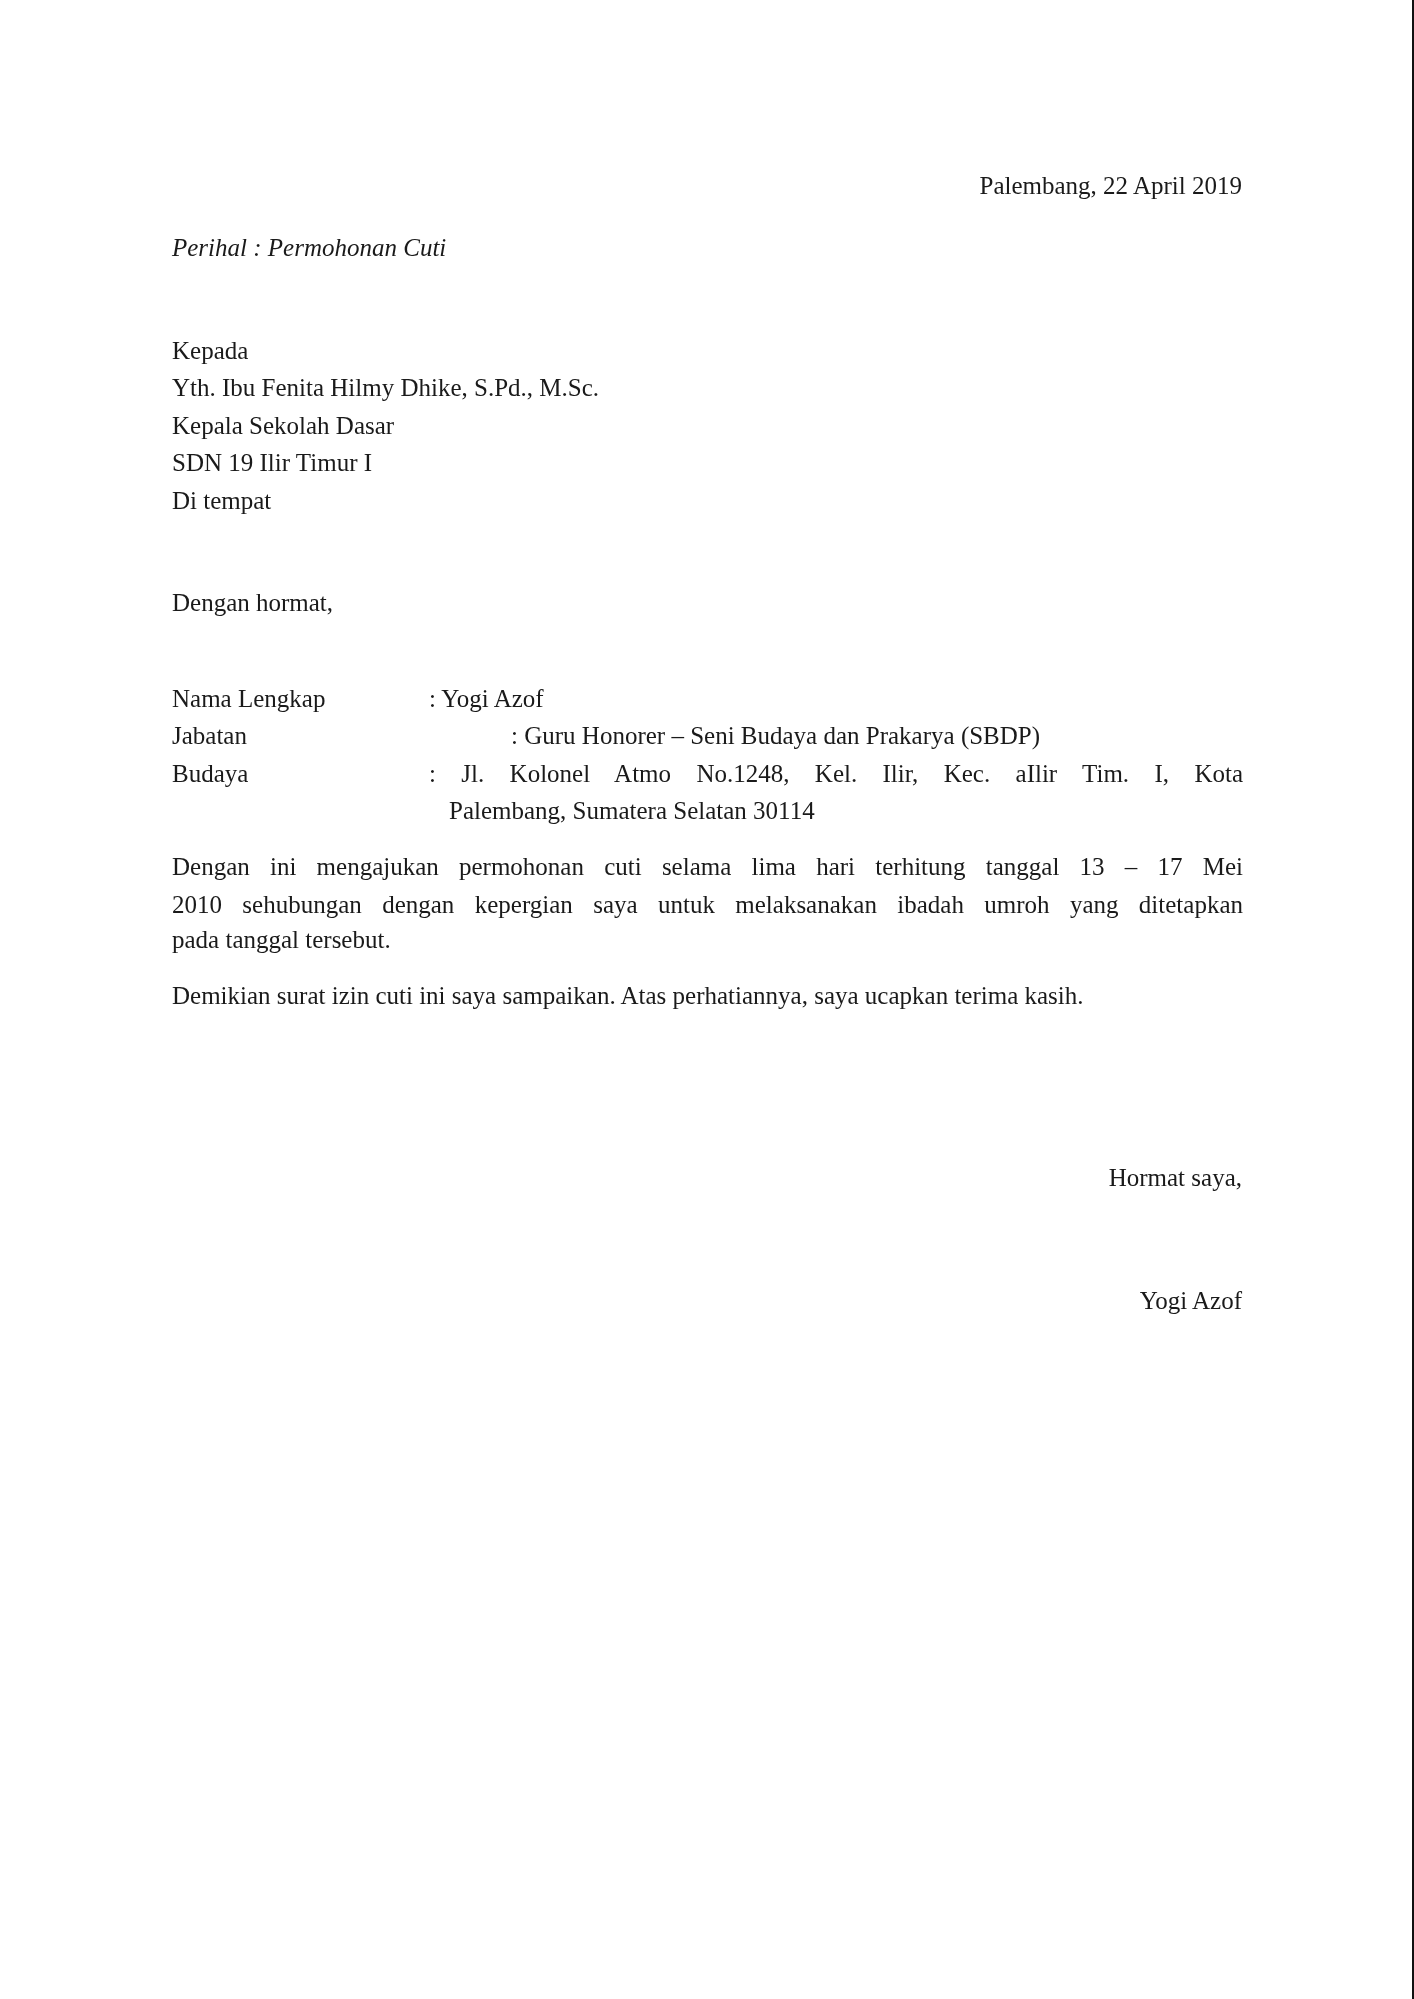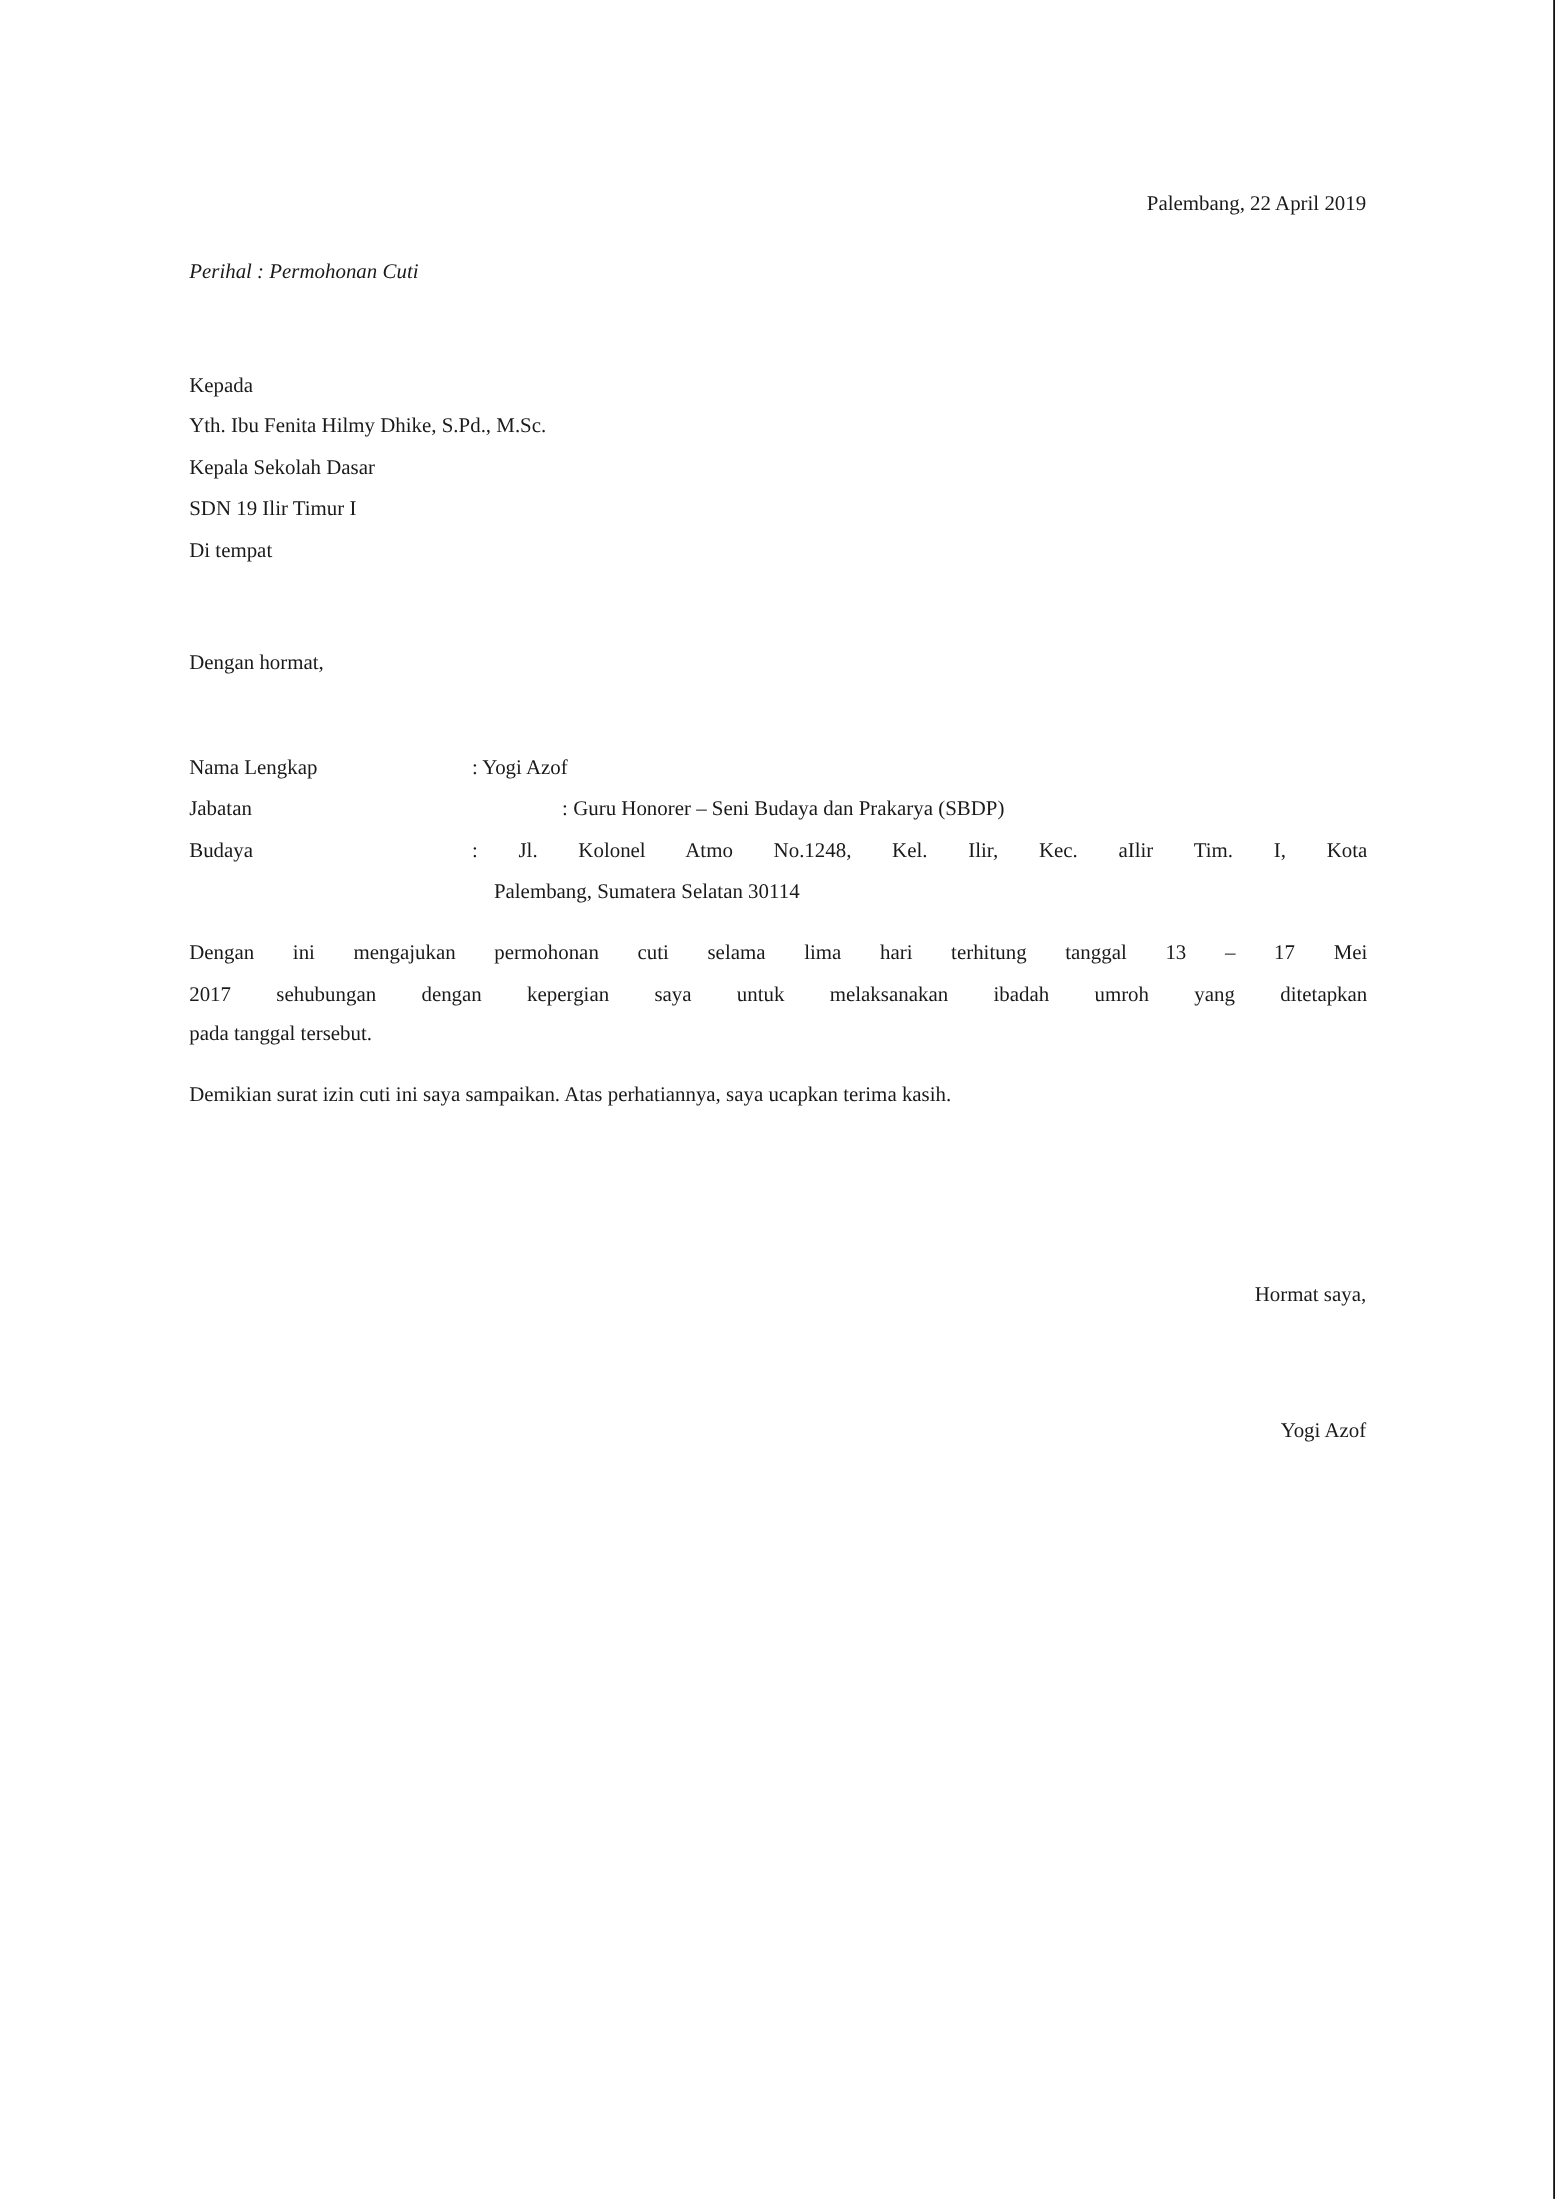--- a/index.html
+++ b/index.html
@@ -3,21 +3,21 @@
   <meta charset="utf-8">
   <style>
     html, body { margin: 0; padding: 0; background: #ffffff; }
     body { width: 1414px; height: 1999px; position: relative; overflow: hidden; }
     .page {
       position: absolute; left: 0; top: 0; width: 1412px; height: 1999px;
       background: #ffffff;
       border-right: 2px solid #111111;
       font-family: "Liberation Serif", serif;
       color: #1a1a1a;
-      font-size: 19px;
+      font-size: 25px;
     }
     .line { position: absolute; white-space: nowrap; line-height: 32px; }
     .left { left: 172px; }
     .right-al { right: 170px; text-align: right; }
     .just {
       position: absolute; left: 172px; width: 1071px;
       text-align: justify; text-align-last: left;
       line-height: 38px;
     }
     .just-one { text-align-last: justify; }
@@ -55,21 +55,21 @@
 
     <div class="line field-label" style="top:758px;">Budaya</div>
     <div class="addr-wrap line" style="top:758px;">
       <span class="addr-l1">:  Jl.  Kolonel  Atmo  No.1248,  Kel.  Ilir,  Kec.  aIlir  Tim.  I,  Kota</span>
     </div>
     <div class="line field-val" style="top:795px; left:449px;">Palembang, Sumatera Selatan 30114</div>
   </div>
 
   <div>
     <div class="line left just just-one" style="top:848px;">Dengan ini mengajukan permohonan cuti selama lima hari terhitung tanggal 13 – 17 Mei</div>
-    <div class="line left just just-one" style="top:886px;">2017 sehubungan dengan kepergian saya untuk melaksanakan ibadah umroh yang ditetapkan</div>
+    <div class="line left just just-one" style="top:886px;">2010 sehubungan dengan kepergian saya untuk melaksanakan ibadah umroh yang ditetapkan</div>
     <div class="line left" style="top:924px;">pada tanggal tersebut.</div>
   </div>
 
   <div class="line left" style="top:980px;">Demikian surat izin cuti ini saya sampaikan. Atas perhatiannya, saya ucapkan terima kasih.</div>
 
   <div class="line right-al" style="top:1162px;">Hormat saya,</div>
 
   <div class="line right-al" style="top:1285px;">Yogi Azof</div>
 
 </div>

